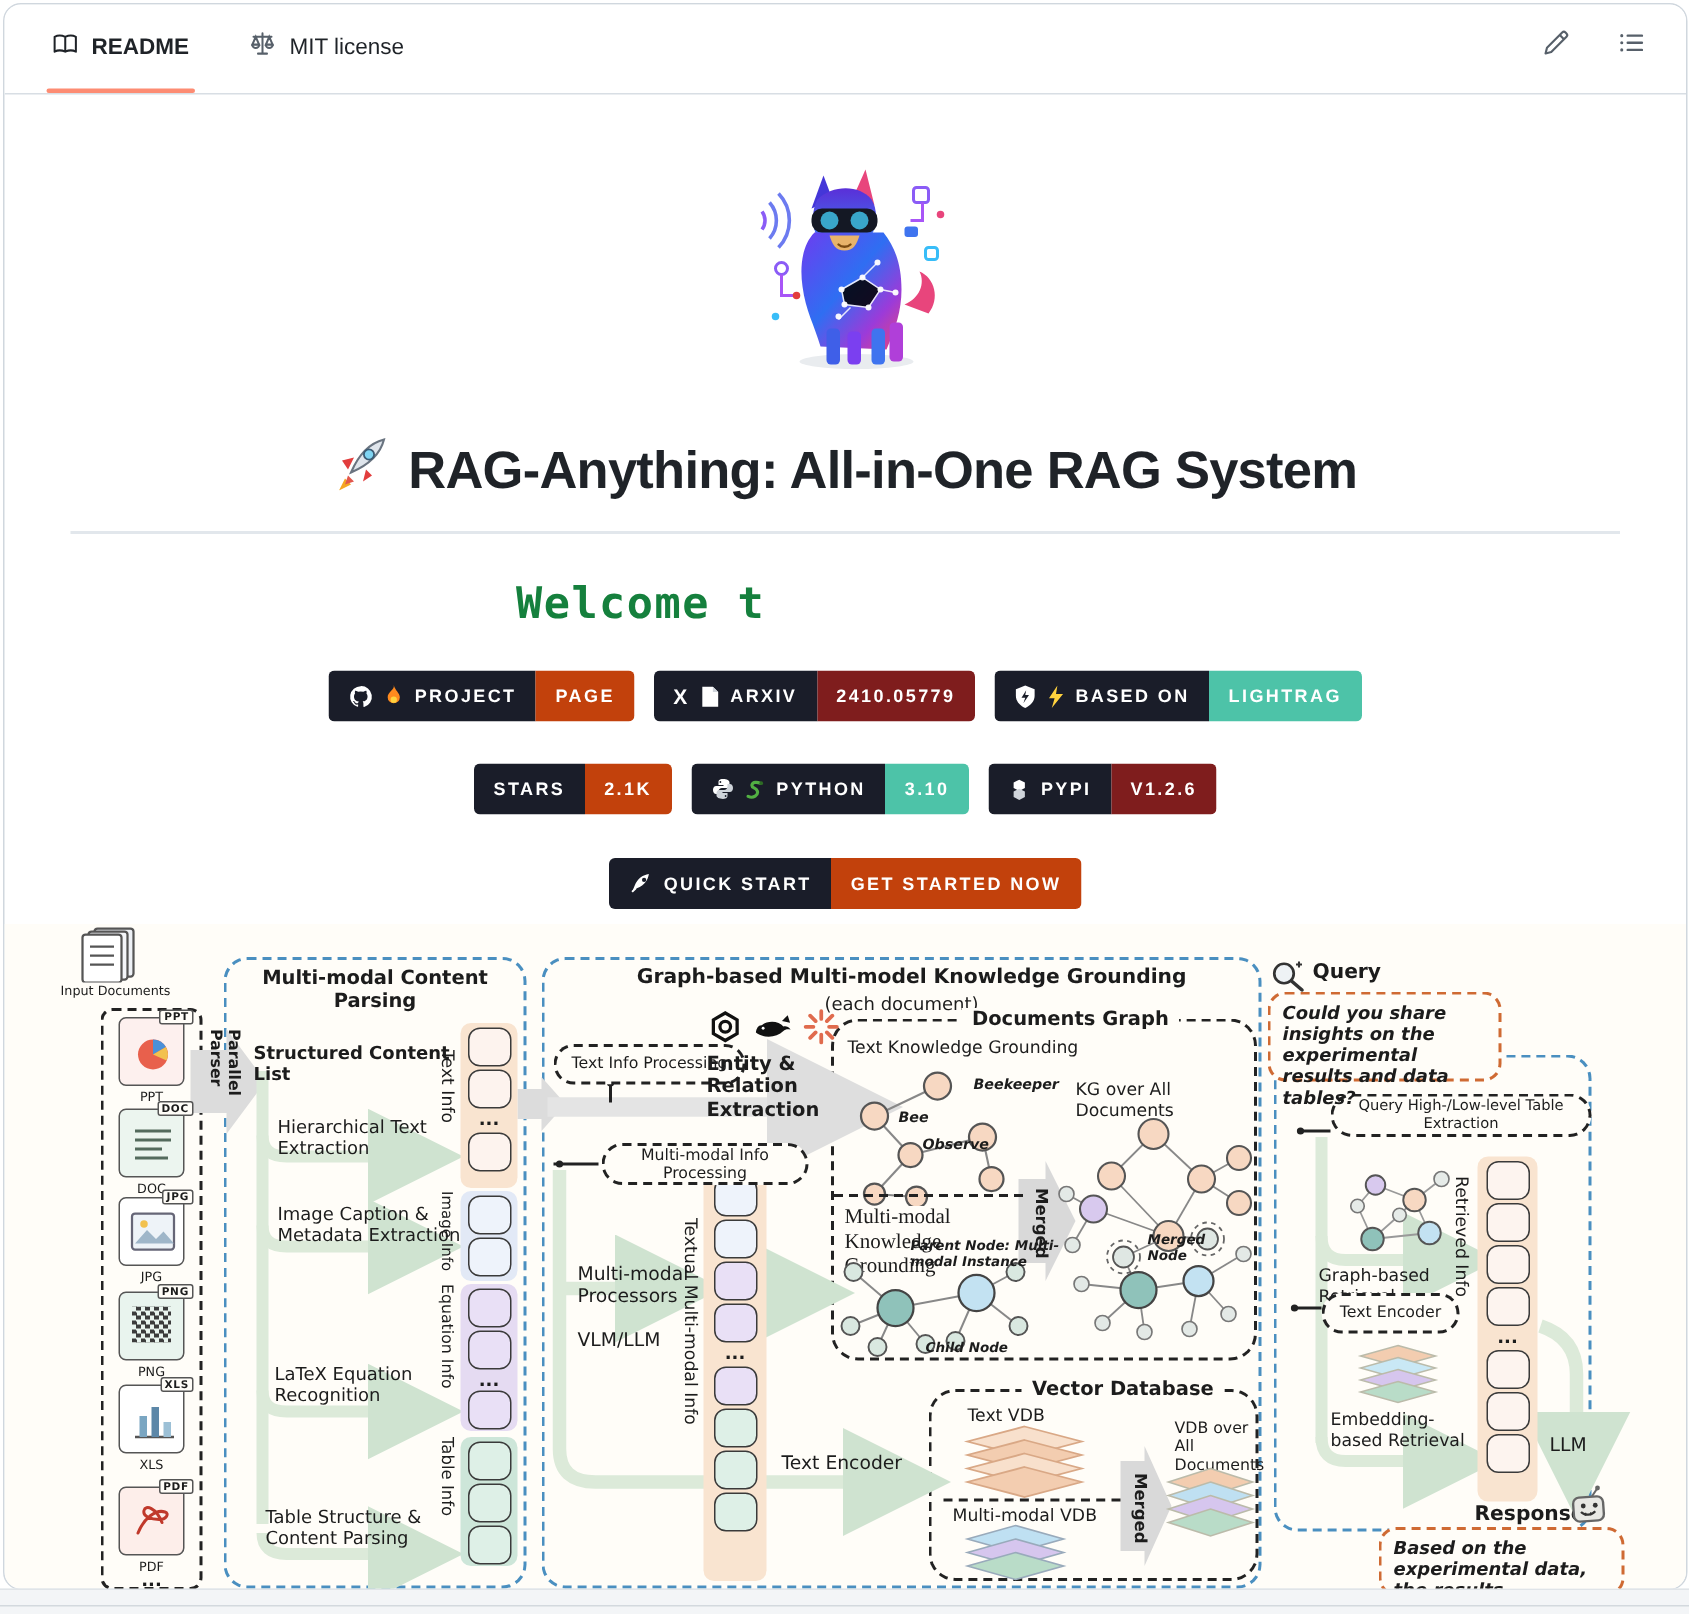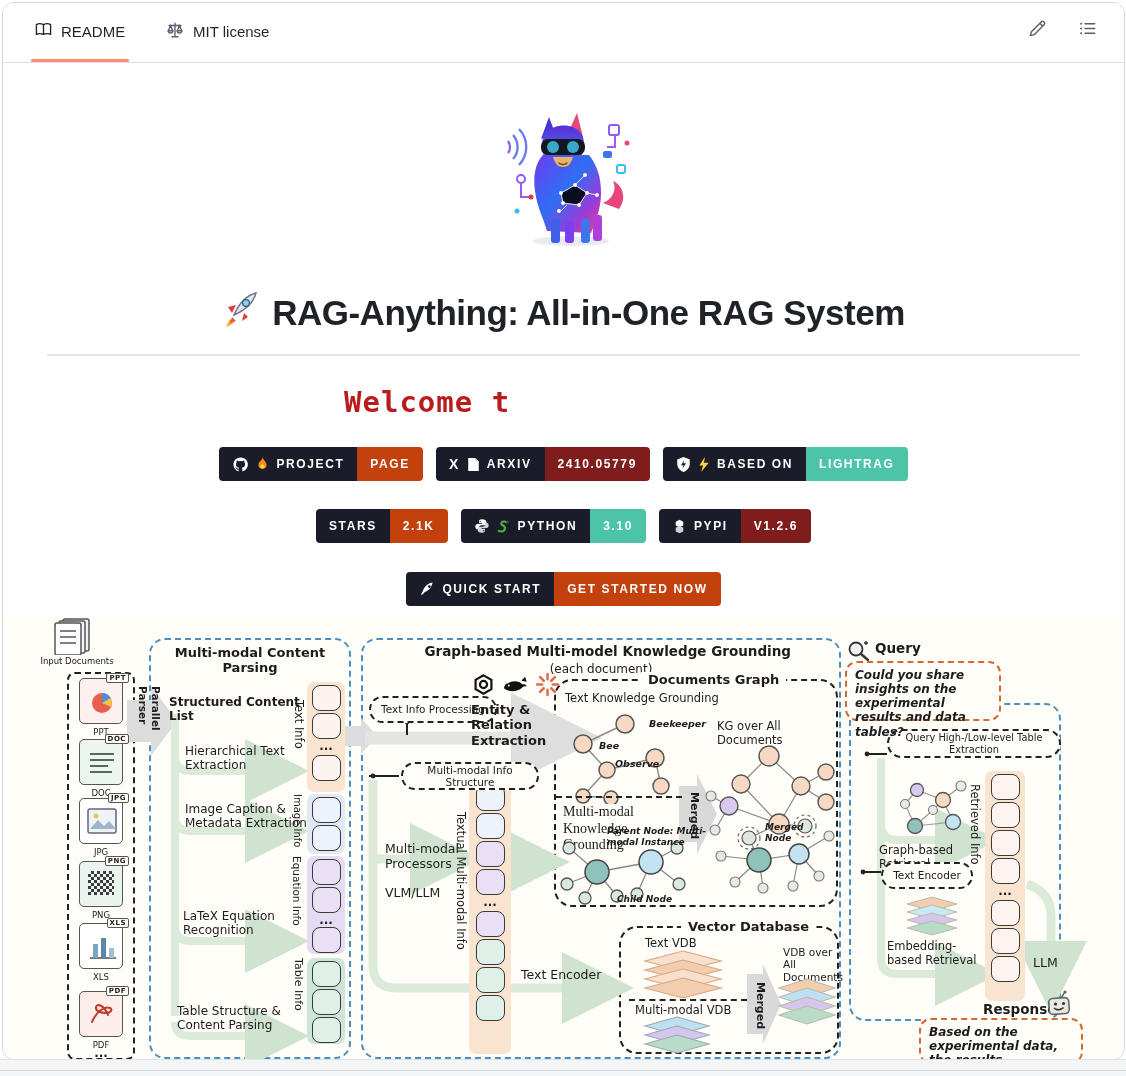--- a/index.html
+++ b/index.html
@@ -2,31 +2,31 @@
 <html><head>
 <meta charset="utf-8">
 <style>
   html,body{margin:0;padding:0;width:1126px;height:1076px;background:#fff;
     font-family:"Liberation Sans",sans-serif;overflow:hidden;position:relative;}
   .card{position:absolute;left:2px;top:2px;width:1121px;height:1056px;border:1px solid #d0d7de;
     border-radius:12px;background:#fff;overflow:hidden;}
   
   .tabbar{position:absolute;left:0;top:0;right:0;height:59px;border-bottom:1px solid #d8dee4;background:#fff;}
   .tab{position:absolute;top:0;height:56px;display:flex;align-items:center;gap:9px;color:#1f2328;font-size:15px;cursor:pointer;}
-  .tab.active{font-weight:400;}
+  .tab.active{font-weight:700;}
   .tab .underline{position:absolute;left:-4px;right:-4px;bottom:-3px;height:3px;border-radius:2px;background:#fd8c73;}
   .tab-actions{position:absolute;right:26px;top:14px;display:flex;gap:28px;align-items:center;}
   .iconbtn{width:22px;height:22px;display:flex;align-items:center;justify-content:center;cursor:pointer;}
   
   .logo{position:absolute;left:488px;top:96px;width:156px;height:156px;}
   h1.title{position:absolute;left:0;top:288px;width:100%;margin:0;display:flex;justify-content:center;
     align-items:center;gap:14px;font-size:35px;color:#1f2328;font-weight:700;letter-spacing:-.5px;}
   .title-rule{position:absolute;left:44px;right:44px;top:351px;height:0;border-top:2px solid #e2e7ec;}
   .welcome{position:absolute;left:341px;top:382px;font-family:"DejaVu Sans Mono",monospace;
-    font-size:29px;font-weight:700;color:#b91c1c;letter-spacing:1px;}
+    font-size:29px;font-weight:700;color:#15803d;letter-spacing:1px;}
   
   .badge-row{position:absolute;left:0;width:100%;display:flex;justify-content:center;gap:13px;}
   .badge{display:flex;border-radius:4px;overflow:hidden;color:#fff;font-size:12px;font-weight:700;
     letter-spacing:1.6px;cursor:pointer;text-transform:uppercase;}
   .seg{display:flex;align-items:center;gap:7px;height:34px;padding:0 13px;background:#1a1d29;}
   .seg.c-cyan{background:#c2410c;}
   .seg.c-teal{background:#4dc3a8;}
   .seg.c-salmon{background:#7f1d1d;}
   
   .diagram{position:absolute;left:0;top:613px;width:1121px;height:446px;background:#fffdf8;
@@ -434,21 +434,21 @@
           <circle cx="7" cy="13" r="1" fill="#fff"></circle>
         </svg>
       <svg width="25" height="25" viewBox="0 0 24 24">
           <g stroke="#e06b4d" stroke-width="2.4" stroke-linecap="round">
             <path d="M12 2v5M12 17v5M2 12h5M17 12h5M4.9 4.9l3.5 3.5M15.6 15.6l3.5 3.5M4.9 19.1l3.5-3.5M15.6 8.4l3.5-3.5"></path>
           </g>
         </svg>
     </div>
     <div class="lbl" style="left:468px;top:86px;width:116px;font-size:13px;font-weight:600;">Entity &amp; Relation Extraction</div>
 
-    <div class="abs pill" style="left:398px;top:146px;width:138px;height:28px;font-size:10.5px;z-index:3;">Multi-modal Info Structure</div>
+    <div class="abs pill" style="left:398px;top:146px;width:138px;height:28px;font-size:10.5px;z-index:3;">Multi-modal Info Processing</div>
 
     <div class="lbl" style="left:382px;top:226px;width:92px;font-size:12.5px;">Multi-modal Processors</div>
     <div class="lbl" style="left:382px;top:270px;width:86px;font-size:12.5px;">VLM/LLM</div>
 
     <div class="lbl vert" style="left:450px;top:196px;height:180px;font-size:11.5px;">Textual Multi-modal Info</div>
 
     <div class="strip bg-peach" style="left:466px;top:166px;width:42px;height:272px;gap:2px;">
       <div class="sq s-img"></div>
         <div class="sq s-img"></div>
       <div class="sq s-eq"></div>

